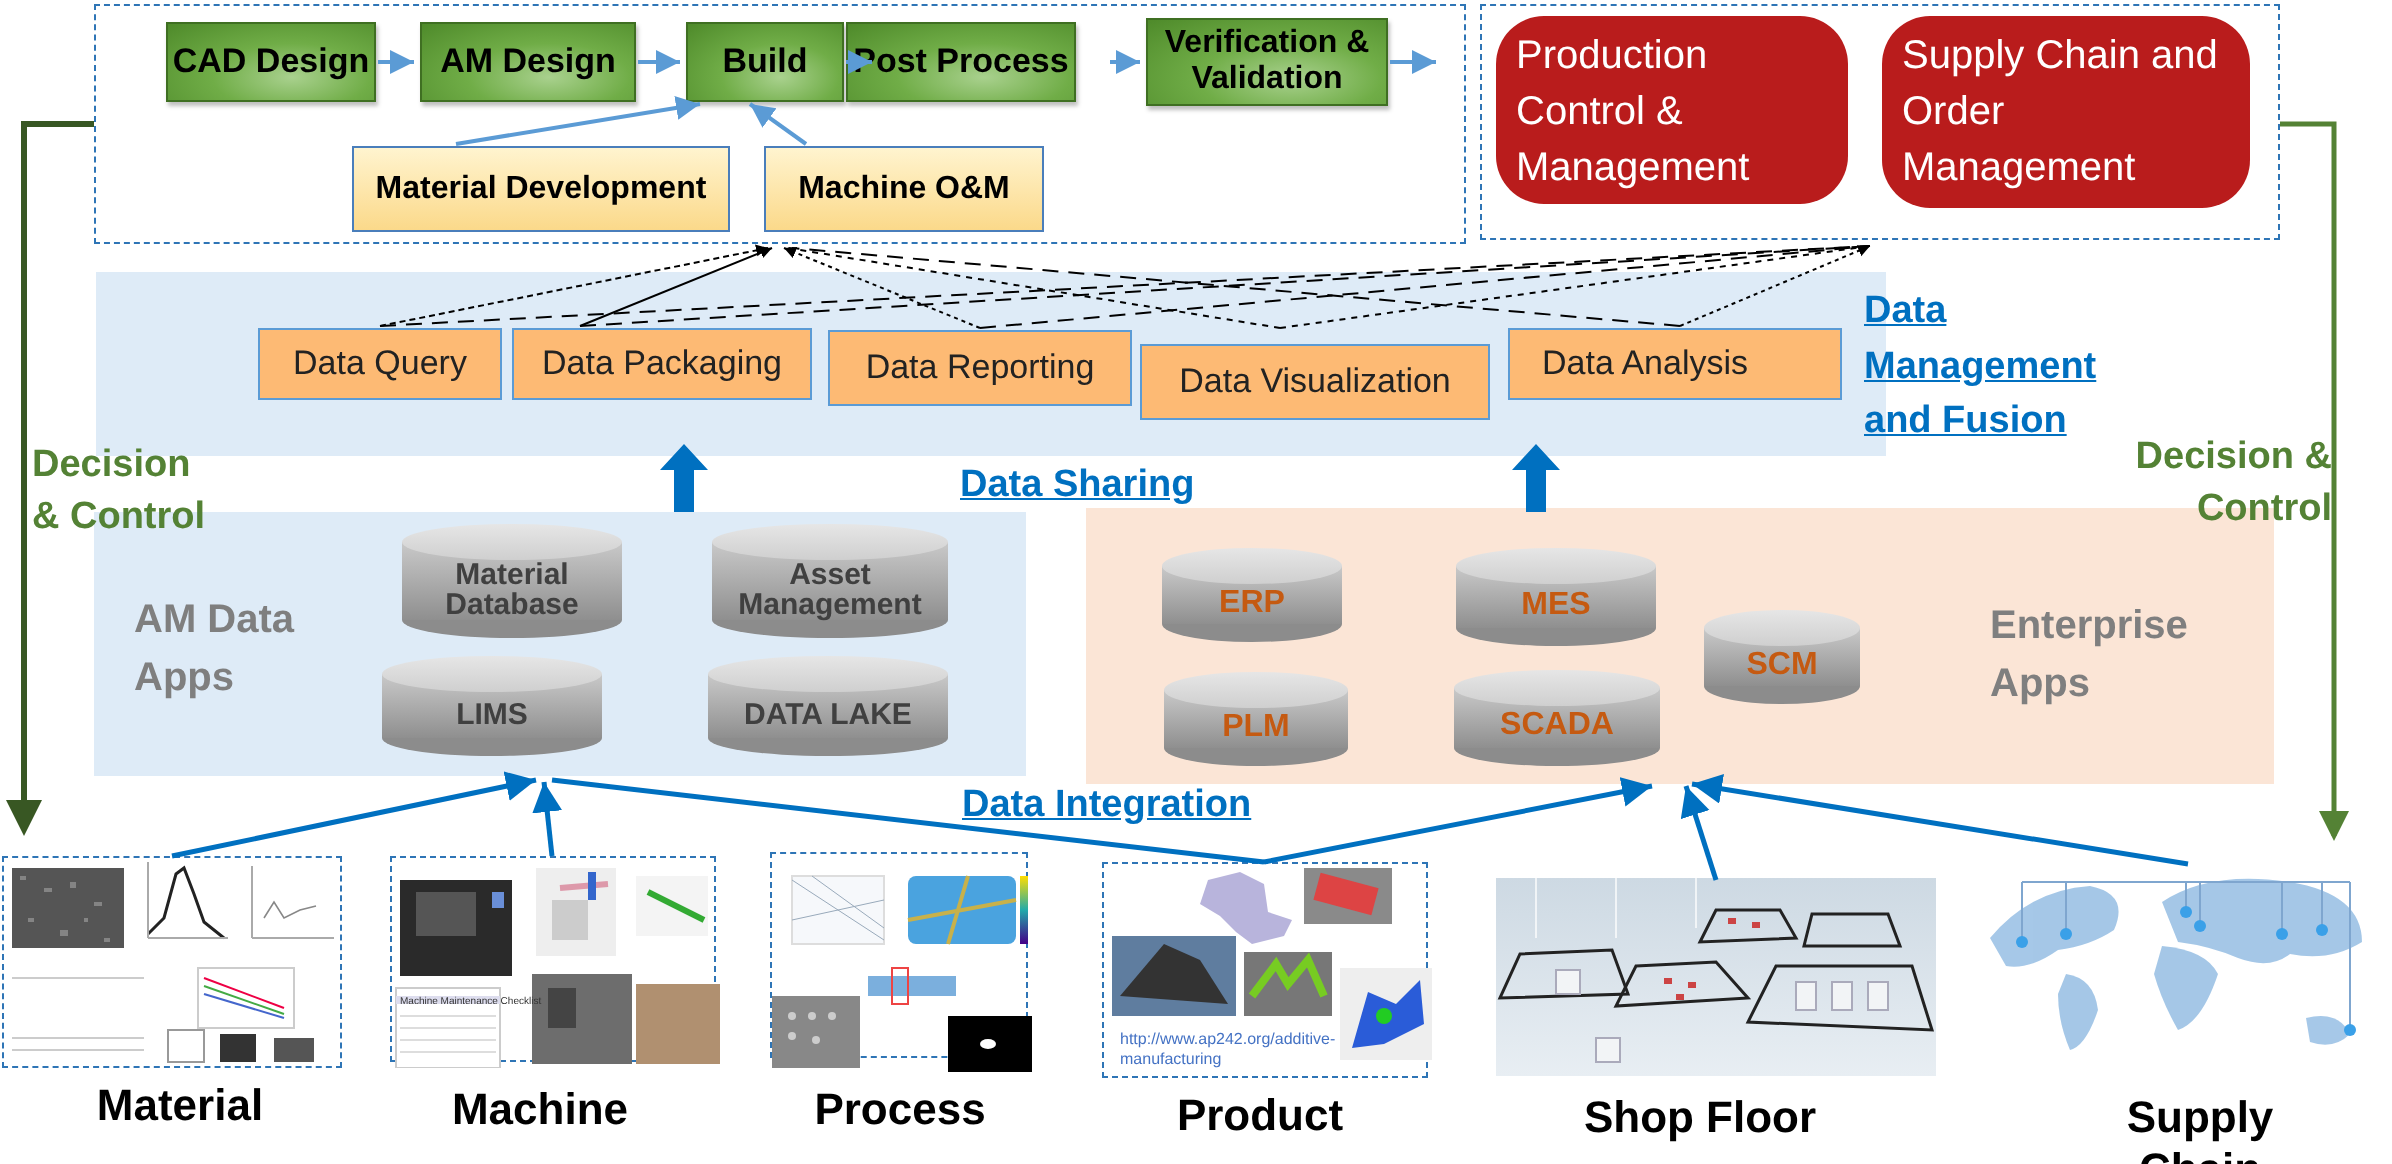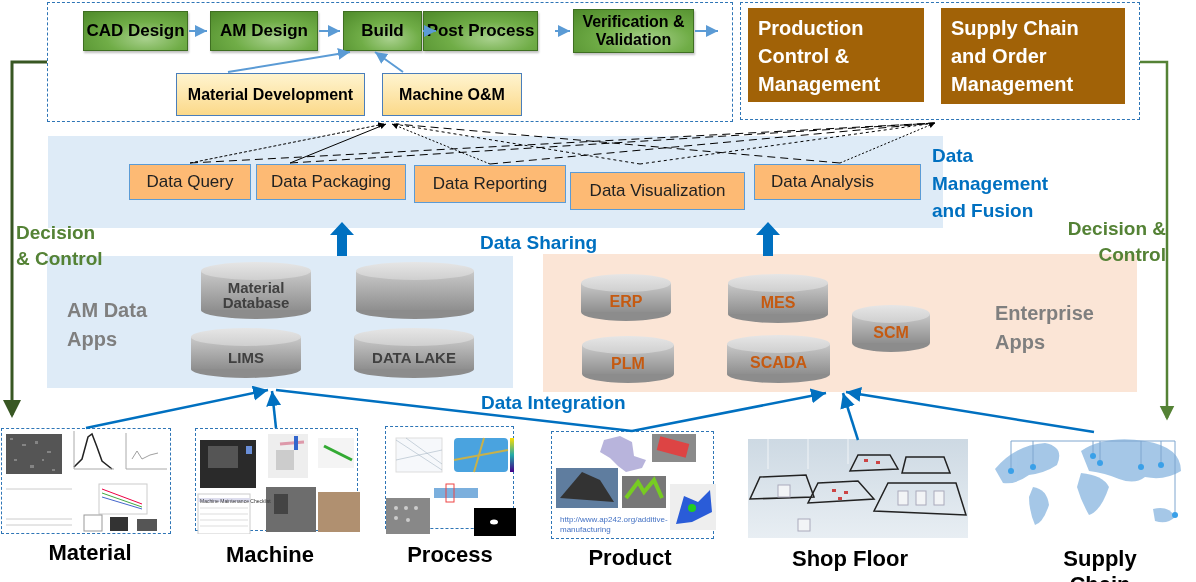--- a/index.html
+++ b/index.html
@@ -18,30 +18,30 @@
   }
   .yellow-box {
     position:absolute; box-sizing:border-box;
     background: linear-gradient(#fff4cf, #fbd98a);
     border:1px solid #4a7ebb;
     color:#000; font-weight:bold; font-size:16px;
     display:flex; align-items:center; justify-content:center;
   }
   .orange-box {
     position:absolute; box-sizing:border-box;
-    background:#a16207; color:#fff; font-weight:bold; font-size:20px;
-    padding:6px 10px; line-height:1.4;
+    background:#b91c1c; color:#fff; font-weight:normal; font-size:20px;
+    padding:6px 10px; line-height:1.4;border-radius:24px;
   }
   .panel-blue { position:absolute; background:#deebf7; }
   .panel-peach { position:absolute; background:#fbe5d6; }
   .dm-box {
     position:absolute; box-sizing:border-box; border:1px solid #5b9bd5; background:#fdba74;
     font-size:17px; color:#222; display:flex; align-items:center; justify-content:center;
   }
-  .blue-title { position:absolute; color:#0070c0; font-weight:bold; font-size:19px; line-height:1.45; }
+  .blue-title { position:absolute; color:#0070c0; font-weight:bold; font-size:19px; line-height:1.45;text-decoration:underline; }
   .green-title { position:absolute; color:#548235; font-weight:bold; font-size:19px; line-height:1.35; }
   .gray-title { position:absolute; color:#7f7f7f; font-weight:bold; font-size:20px; line-height:1.45; }
 
   .cyl { position:absolute; }
   .cyl .body {
     position:absolute; left:0; right:0; top:9px; bottom:9px;
     background: linear-gradient(#c9c9c9, #8f8f8f);
   }
   .cyl .bottom {
     position:absolute; left:0; right:0; bottom:0; height:18px; border-radius:50%;
@@ -124,20 +124,21 @@
 <div class="cyl blue" style="left:201px;top:262px;width:110px;height:57px;">
   <div class="bottom"></div>
     <div class="body"></div>
     <div class="top"></div>
   <div class="label" style="width:70px;margin:0 auto;">Material Database</div>
 </div>
 <div class="cyl blue" style="left:356px;top:262px;width:118px;height:57px;">
   <div class="bottom"></div>
     <div class="body"></div>
     <div class="top"></div>
+  <div class="label" style="width:100px;margin:0 auto;">Asset Management</div>
 </div>
 <div class="cyl blue" style="left:191px;top:328px;width:110px;height:50px;">
   <div class="bottom"></div>
     <div class="body"></div>
     <div class="top"></div>
   <div class="label">LIMS</div>
 </div>
 <div class="cyl blue" style="left:354px;top:328px;width:120px;height:50px;">
   <div class="bottom"></div>
     <div class="body"></div>

